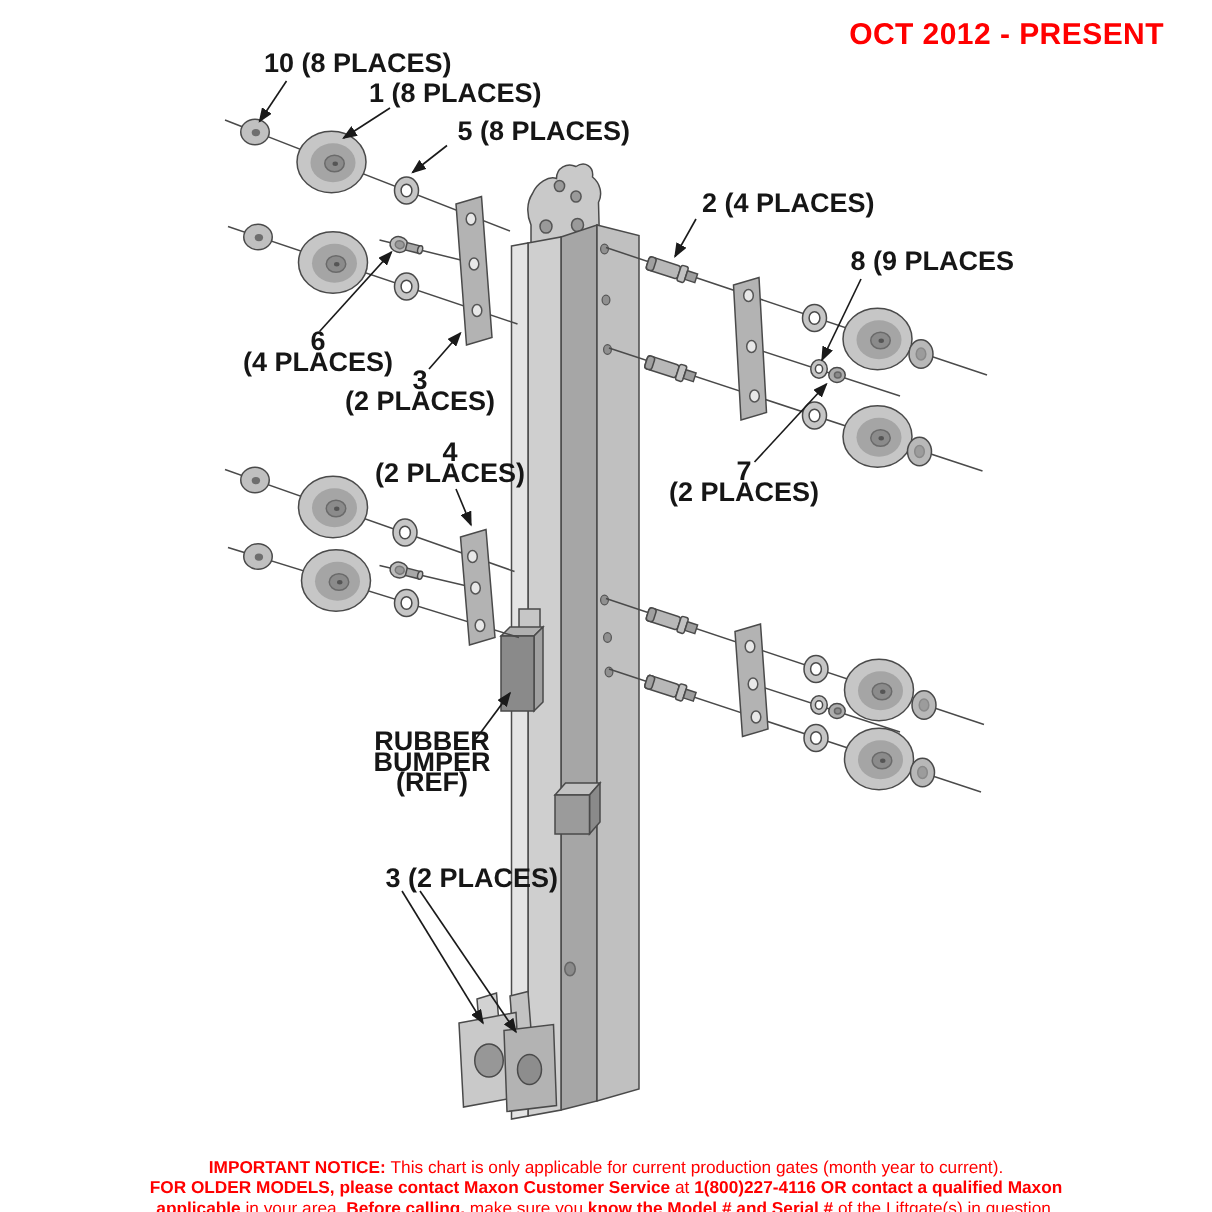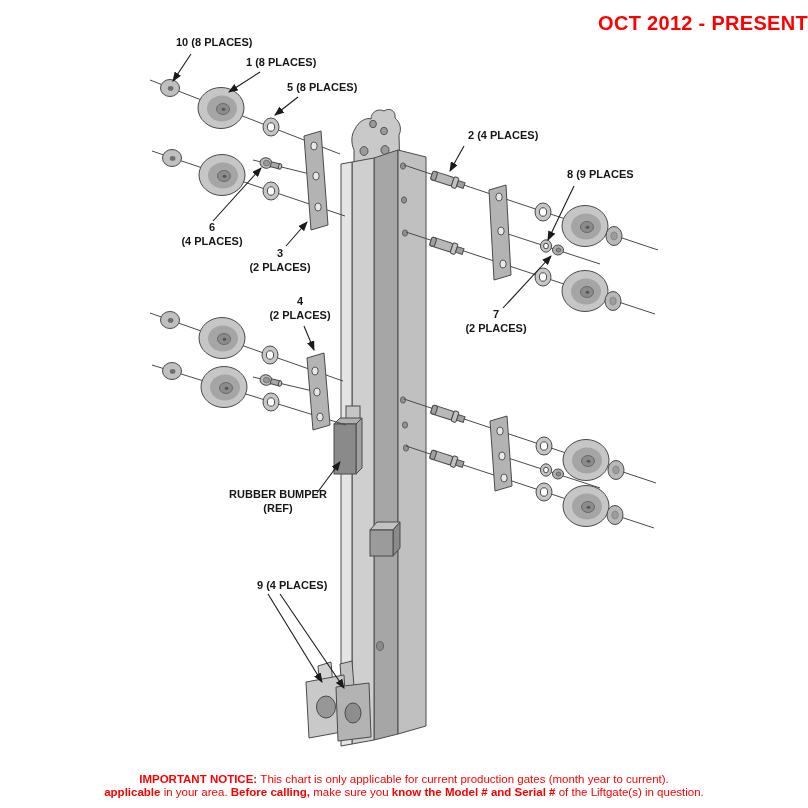--- a/index.html
+++ b/index.html
@@ -1,22 +1,22 @@
 <!DOCTYPE html>
 <html><head>
 <meta charset="utf-8">
 <style>
   html,body{margin:0;padding:0;background:#ffffff;}
   body{width:808px;height:808px;position:relative;overflow:hidden;
        font-family:"Liberation Sans",sans-serif;}
   .stage{position:absolute;inset:0;width:808px;height:808px;}
   svg.art{position:absolute;left:0;top:0;}
-  .banner{position:absolute;top:12px;right:0;font-size:20px;font-weight:bold;
+  .banner{position:absolute;top:12px;right:32px;font-size:20px;font-weight:bold;
           letter-spacing:.3px;white-space:nowrap;margin-left:22px;}
-  .callout{position:absolute;font-size:11px;font-weight:bold;color:#161616;
+  .callout{position:absolute;font-size:18px;font-weight:bold;color:#161616;
            line-height:13.5px;white-space:nowrap;}
   .callout.center{text-align:center;white-space:normal;}
   .notice{position:absolute;top:737px;left:0;width:808px;text-align:center;
           font-size:11.5px;line-height:13.4px;}
   .notice .nb{font-weight:bold;}
 </style>
 </head>
 <body>
 
 <div class="stage">
@@ -207,32 +207,35 @@
       <line x1="317" y1="493" x2="340" y2="462" marker-end="url(#arr)"></line>
       <line x1="268" y1="594" x2="322" y2="682" marker-end="url(#arr)"></line>
       <line x1="280" y1="594" x2="344" y2="688" marker-end="url(#arr)"></line>
     </g>
   </svg>
 
   <div class="banner" style="color: rgb(255, 0, 0);">OCT 2012 - PRESENT</div>
 
   <div class="callout" style="left:176px;top:36px"><span>10 (8 PLACES)</span></div>
   <div class="callout" style="left:246px;top:56px"><span>1 (8 PLACES)</span></div>
-  <div class="callout" style="left:287px;top:81px"><span>5 (8 PLACES)</span></div>
+  <div class="callout" style="left:305px;top:81px"><span>5 (8 PLACES)</span></div>
   <div class="callout" style="left:468px;top:129px"><span>2 (4 PLACES)</span></div>
   <div class="callout" style="left:567px;top:168px"><span>8 (9 PLACES</span></div>
   <div class="callout center" style="left:162px;top:221px;width:100px"><span>6</span><br><span>(4 PLACES)</span></div>
   <div class="callout center" style="left:230px;top:247px;width:100px"><span>3</span><br><span>(2 PLACES)</span></div>
   <div class="callout center" style="left:250px;top:295px;width:100px"><span>4</span><br><span>(2 PLACES)</span></div>
   <div class="callout center" style="left:446px;top:308px;width:100px"><span>7</span><br><span>(2 PLACES)</span></div>
-  <div class="callout center" style="left:202px;top:488px;width:152px"><span>RUBBER BUMPER</span><br><span>(REF)</span></div>
-  <div class="callout" style="left:257px;top:579px"><span>9 (4 PLACES)</span></div>
+  <div class="callout center" style="left:212px;top:488px;width:152px"><span>RUBBER BUMPER</span><br><span>(REF)</span></div>
+  <div class="callout" style="left:257px;top:579px"><span>3 (2 PLACES)</span></div>
 
   <div class="notice" style="color: rgb(255, 0, 0); margin-top: 36px;">
     <div>
       <span class="nb">IMPORTANT NOTICE: </span><span>This chart is only applicable for current production gates (month year to current).</span>
     </div>
     <div>
+      <span class="nb">FOR OLDER MODELS, please contact Maxon Customer Service</span><span> at </span><span class="nb">1(800)227-4116 OR contact a qualified Maxon</span>
+    </div>
+    <div>
       <span class="nb">applicable</span><span> in your area. </span><span class="nb">Before calling,</span><span> make sure you </span><span class="nb">know the Model # and Serial #</span><span> of the Liftgate(s) in question.</span>
     </div>
   </div>
 
 </div>
 
 </body></html>

